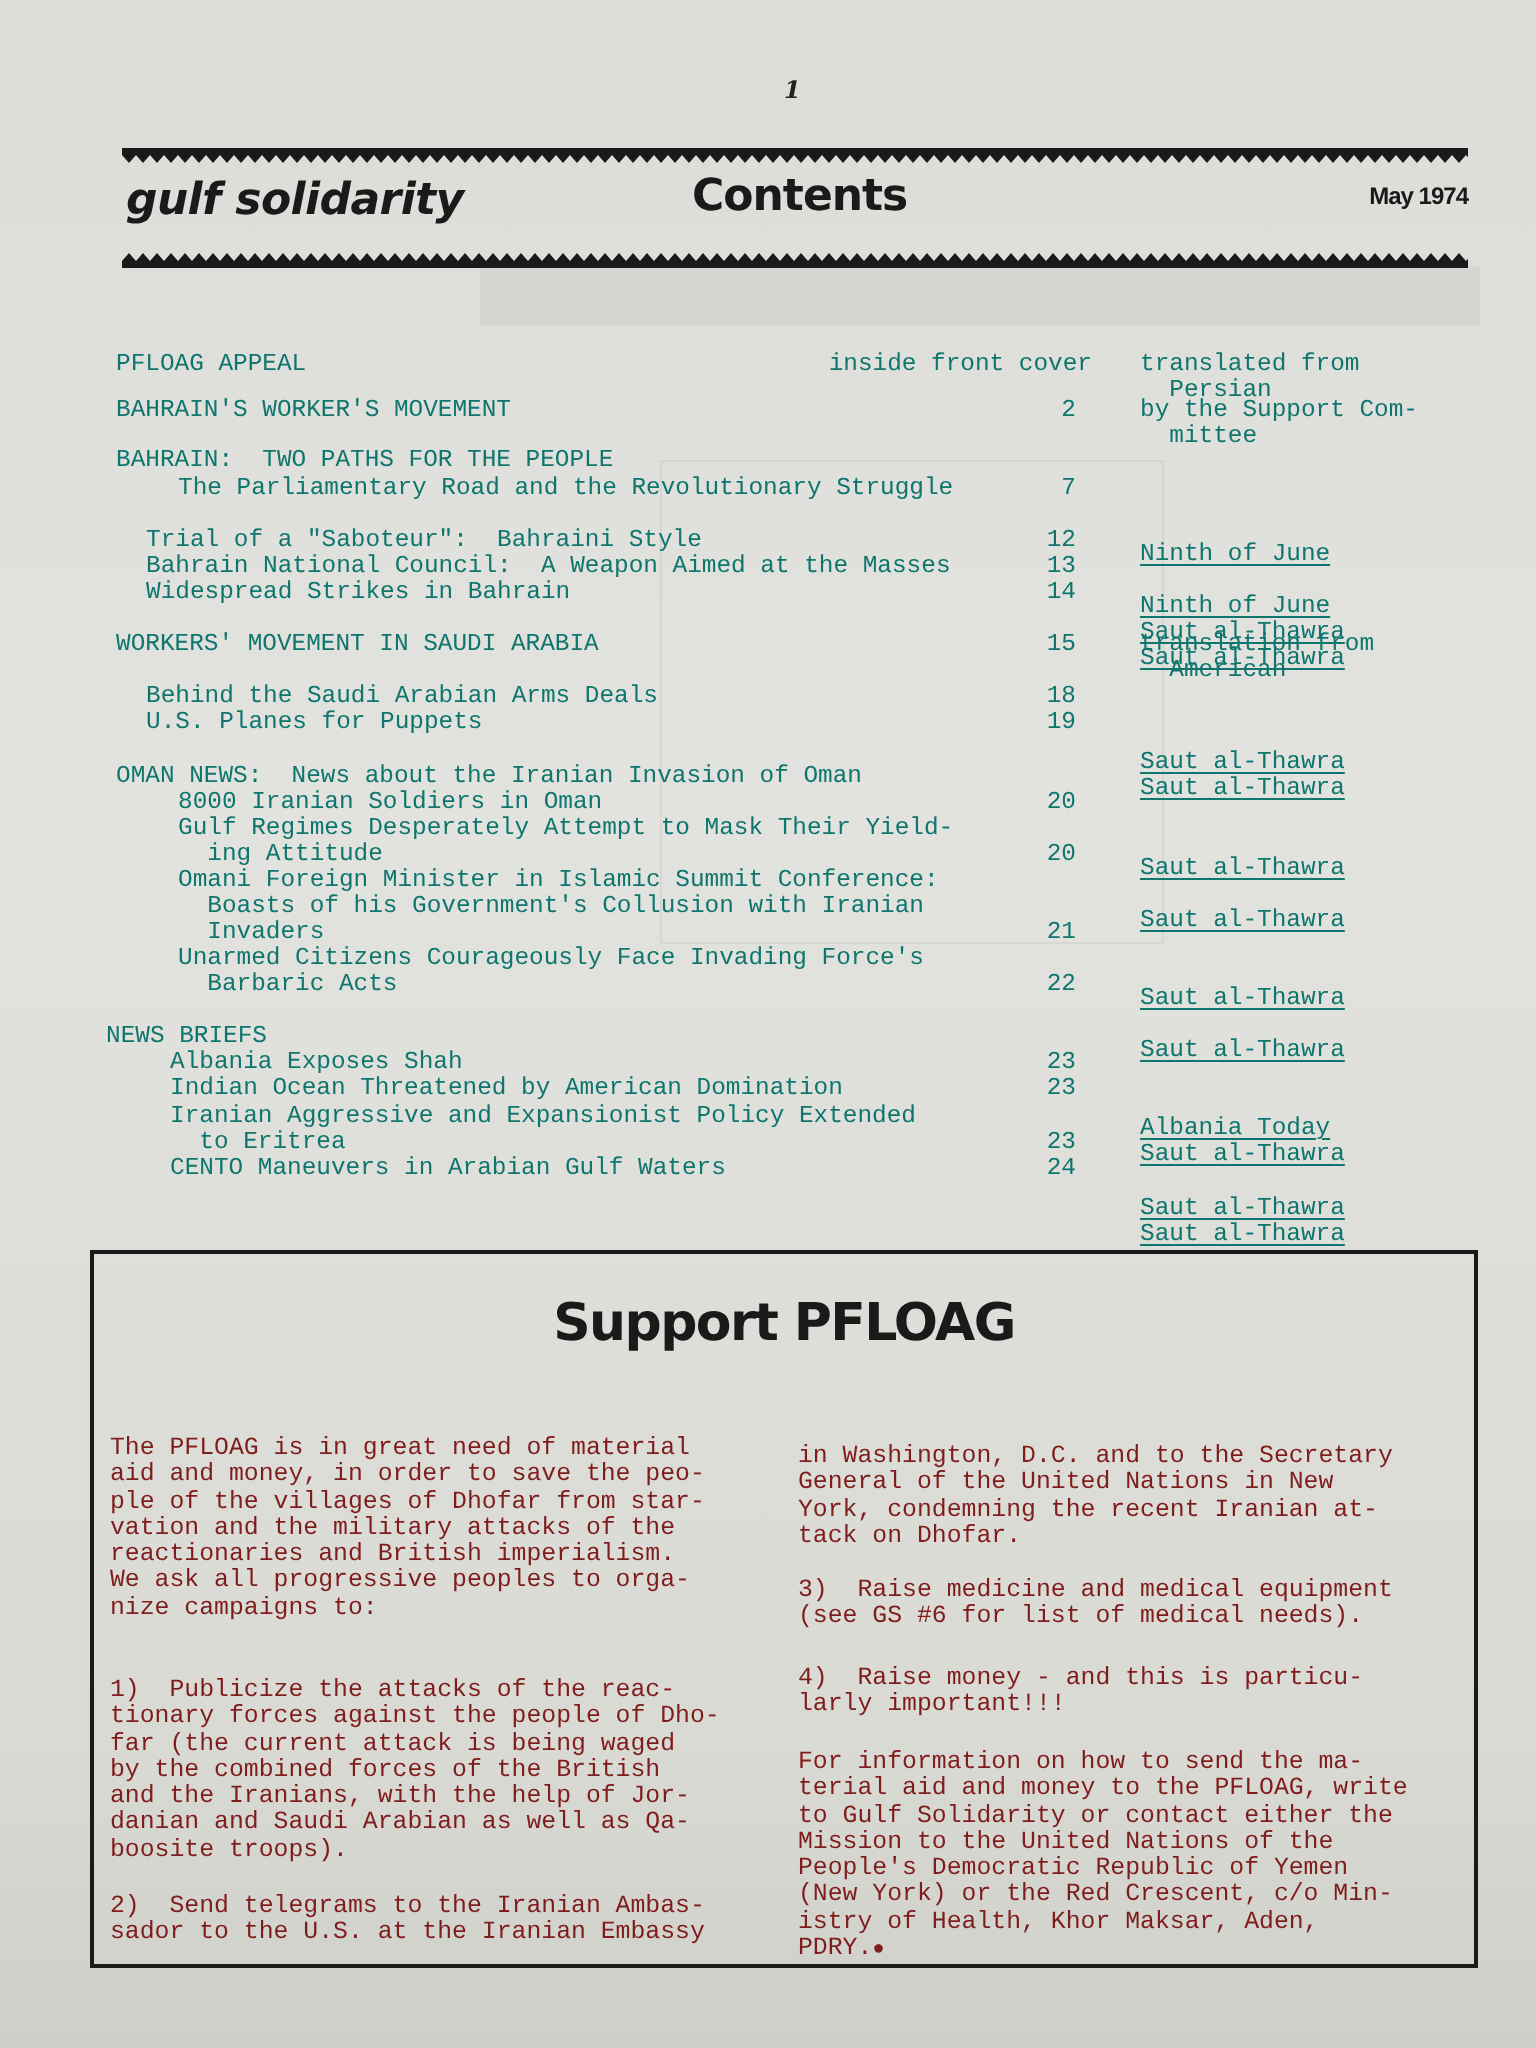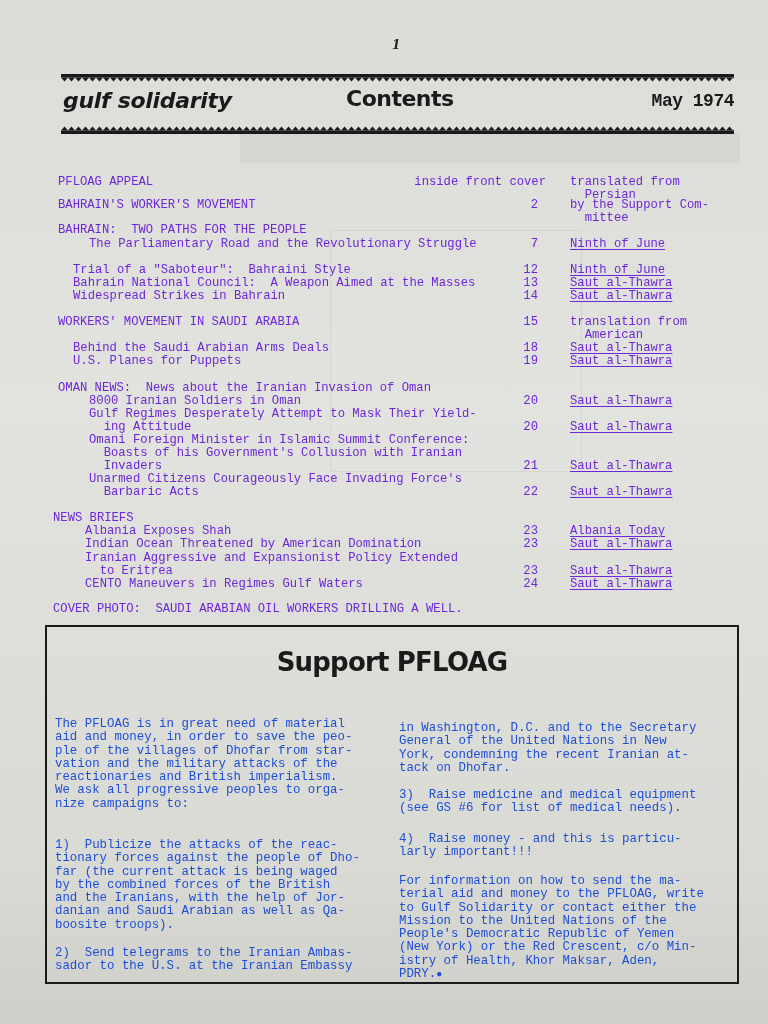--- a/index.html
+++ b/index.html
@@ -2,36 +2,36 @@
 <html><head>
   <meta charset="utf-8">
   <style>
     html, body { margin: 0; padding: 0; }
     body {
       width: 768px; height: 1024px; overflow: hidden; position: relative;
       background: linear-gradient(180deg, #dcdcd8 0%, #e2e2de 40%, #dadad5 85%, #cfcfca 100%);
       color: #2a2a2a;
     }
     .page { position: absolute; left: 0; top: 0; width: 768px; height: 1024px; }
-    .tw { font-family: "Liberation Mono", "DejaVu Sans Mono", monospace; font-size: 12.2px; line-height: 13px; color: #6d28d9; white-space: pre; }
+    .tw { font-family: "Liberation Mono", "DejaVu Sans Mono", monospace; font-size: 12.2px; line-height: 13px; color: #0f766e; white-space: pre; }
     .pagenum { position: absolute; left: 392px; top: 38px; font-family: "DejaVu Serif", serif; font-style: italic; font-weight: bold; font-size: 12px; color: #222; }
     .zig { position: absolute; left: 61px; width: 673px; height: 8px; }
     .masthead { position: absolute; left: 61px; top: 86px; width: 673px; height: 36px; }
     .mast-title { position: absolute; left: 2px; top: 2px; font-family: "DejaVu Sans", sans-serif; font-size: 22px; font-weight: bold; color: #1a1a1a; letter-spacing: -0.3px; font-style: italic; }
     .mast-contents { position: absolute; left: 285px; top: 0px; font-family: "DejaVu Sans", sans-serif; font-size: 22px; font-weight: bold; color: #1a1a1a; letter-spacing: -0.5px; }
-    .mast-date { position: absolute; right: 0px; top: 5px; font-family: Liberation Mono, monospace; font-size: 18px; font-weight: bold; color: #1a1a1a; letter-spacing: -0.5px; }
+    .mast-date { position: absolute; right: 0px; top: 5px; font-family: Liberation Sans, sans-serif; font-size: 12px; font-weight: bold; color: #1a1a1a; letter-spacing: -0.5px; }
     .toc { position: absolute; left: 0; top: 0; }
     .row { position: absolute; }
     .pg { position: absolute; text-align: right; width: 60px; }
     .src { position: absolute; left: 570px; }
-    .u { text-decoration: underline; text-decoration-thickness: 1.2px; text-underline-offset: 2px; }
+    .u { text-decoration: underline; text-decoration-thickness: 1.2px; text-underline-offset: 2px; margin-top: 33px; }
     .box { position: absolute; left: 45px; top: 625px; width: 690px; height: 355px; border: 2.5px solid #1a1a1a; border-left-width: 2px; }
     .box-title { position: absolute; left: 0; width: 100%; top: 20px; text-align: center; font-family: "DejaVu Sans", sans-serif; font-size: 26px; font-weight: bold; color: #1a1a1a; letter-spacing: -0.8px; }
     .box-sub { position: absolute; left: 0; width: 100%; top: 64px; text-align: center; font-family: "DejaVu Sans", sans-serif; font-size: 11px; font-weight: bold; font-style: italic; color: #1a1a1a; }
-    .col { position: absolute; font-family: "Liberation Mono", "DejaVu Sans Mono", monospace; font-size: 12.4px; line-height: 13.3px; color: #1d4ed8; white-space: pre; }
+    .col { position: absolute; font-family: "Liberation Mono", "DejaVu Sans Mono", monospace; font-size: 12.4px; line-height: 13.3px; color: #7f1d1d; white-space: pre; }
     .ghost { position: absolute; left: 240px; top: 133px; width: 500px; height: 30px; background: rgba(150,150,150,0.12); }
     .ghost2 { position: absolute; left: 330px; top: 230px; width: 250px; height: 240px; border: 1px solid rgba(140,140,140,0.12); }
   </style>
 </head>
 <body>
 
 <div class="page">
   <div class="ghost"></div>
   <div class="ghost2"></div>
 
@@ -106,26 +106,25 @@
       <div class="tw row" style="left: 85px; top: 525px;">Albania Exposes Shah</div>
       <div class="tw pg" style="left: 478px; width: 60px; top: 525px;">23</div>
       <div class="tw src u" style="top: 525px;">Albania Today</div>
       <div class="tw row" style="left: 85px; top: 538px;">Indian Ocean Threatened by American Domination</div>
       <div class="tw pg" style="left: 478px; width: 60px; top: 538px;">23</div>
       <div class="tw src u" style="top: 538px;">Saut al-Thawra</div>
       <div class="tw row" style="left: 85px; top: 552px;">Iranian Aggressive and Expansionist Policy Extended
   to Eritrea</div>
       <div class="tw pg" style="left: 478px; width: 60px; top: 565px;">23</div>
       <div class="tw src u" style="top: 565px;">Saut al-Thawra</div>
-      <div class="tw row" style="left: 85px; top: 578px;">CENTO Maneuvers in Regimes Gulf Waters</div>
+      <div class="tw row" style="left: 85px; top: 578px;">CENTO Maneuvers in Arabian Gulf Waters</div>
       <div class="tw pg" style="left: 478px; width: 60px; top: 578px;">24</div>
       <div class="tw src u" style="top: 578px;">Saut al-Thawra</div>
     </div>
 
-  <div class="tw row" style="left:53px; top:603px;">COVER PHOTO:  SAUDI ARABIAN OIL WORKERS DRILLING A WELL.</div>
 
   <div class="box">
     <div class="box-title">Support PFLOAG</div>
 
     <div class="col" style="left:8px; top:91px;">The PFLOAG is in great need of material
 aid and money, in order to save the peo-
 ple of the villages of Dhofar from star-
 vation and the military attacks of the
 reactionaries and British imperialism.
 We ask all progressive peoples to orga-

